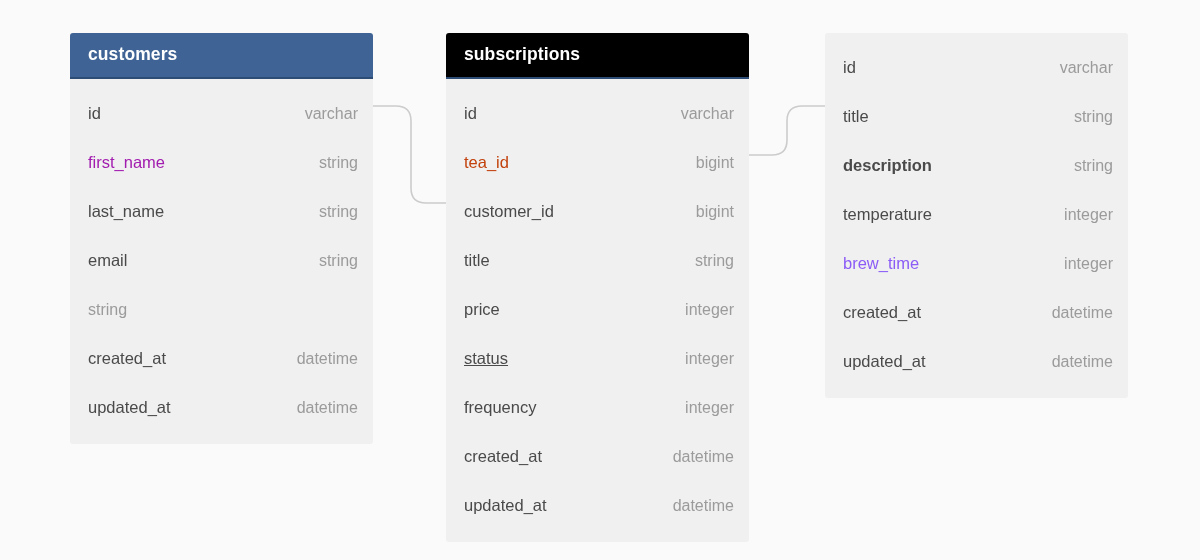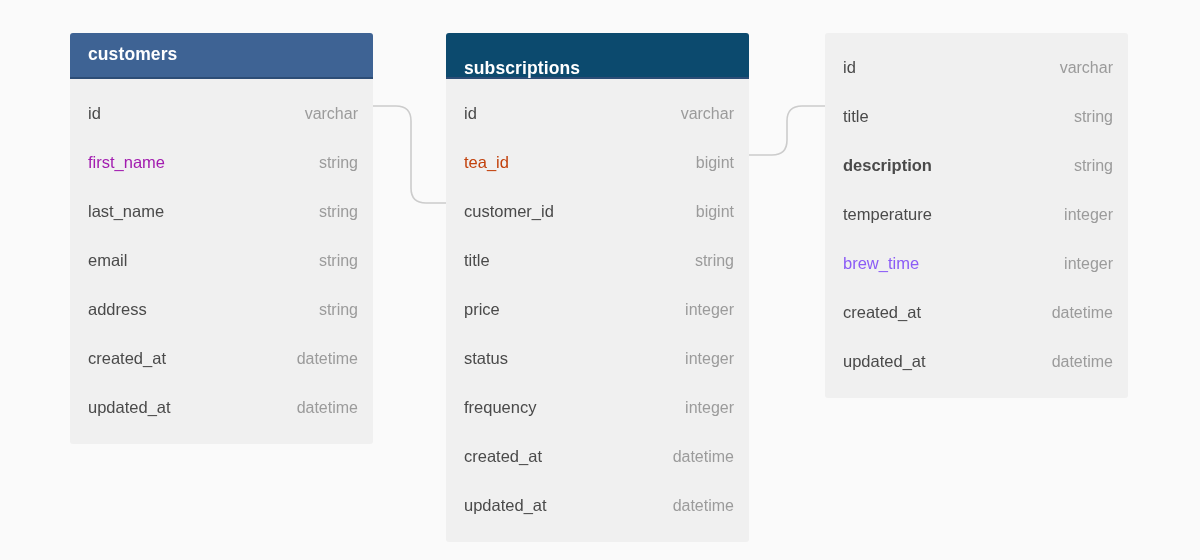--- a/index.html
+++ b/index.html
@@ -101,35 +101,34 @@
           </div>
           <div class="field-row">
             <span class="field-name" style="color: rgb(74, 74, 74);">last_name</span>
             <span class="field-type" style="color: rgb(155, 155, 155);">string</span>
           </div>
           <div class="field-row">
             <span class="field-name" style="color: rgb(74, 74, 74);">email</span>
             <span class="field-type" style="color: rgb(155, 155, 155);">string</span>
           </div>
           <div class="field-row">
-            <span class="field-name" style="color: rgb(74, 74, 74);">address</span>
             <span class="field-type" style="color: rgb(155, 155, 155);">string</span>
           </div>
           <div class="field-row">
             <span class="field-name" style="color: rgb(74, 74, 74);">created_at</span>
             <span class="field-type" style="color: rgb(155, 155, 155);">datetime</span>
           </div>
           <div class="field-row">
             <span class="field-name" style="color: rgb(74, 74, 74);">updated_at</span>
             <span class="field-type" style="color: rgb(155, 155, 155);">datetime</span>
           </div>
         </div>
       </div>
       <div class="entity-table" style="left: 446px; top: 33px; width: 303px; background: rgb(240, 240, 240);">
-        <div class="entity-header" style="background: #0c4a6e; border-bottom-color: rgb(45, 77, 118); align-items: flex-end;">
+        <div class="entity-header" style="background: #000000; border-bottom-color: rgb(45, 77, 118);">
           <span class="entity-title" style="color: rgb(255, 255, 255);">subscriptions</span>
         </div>
         <div class="entity-body">
           <div class="field-row">
             <span class="field-name" style="color: rgb(74, 74, 74);">id</span>
             <span class="field-type" style="color: rgb(155, 155, 155);">varchar</span>
           </div>
           <div class="field-row">
             <span class="field-name" style="color: #c2410c;">tea_id</span>
             <span class="field-type" style="color: rgb(155, 155, 155);">bigint</span>
@@ -140,21 +139,21 @@
           </div>
           <div class="field-row">
             <span class="field-name" style="color: rgb(74, 74, 74);">title</span>
             <span class="field-type" style="color: rgb(155, 155, 155);">string</span>
           </div>
           <div class="field-row">
             <span class="field-name" style="color: rgb(74, 74, 74);">price</span>
             <span class="field-type" style="color: rgb(155, 155, 155);">integer</span>
           </div>
           <div class="field-row">
-            <span class="field-name" style="color: rgb(74, 74, 74);">status</span>
+            <span class="field-name" style="color: rgb(74, 74, 74); text-decoration: underline;">status</span>
             <span class="field-type" style="color: rgb(155, 155, 155);">integer</span>
           </div>
           <div class="field-row">
             <span class="field-name" style="color: rgb(74, 74, 74);">frequency</span>
             <span class="field-type" style="color: rgb(155, 155, 155);">integer</span>
           </div>
           <div class="field-row">
             <span class="field-name" style="color: rgb(74, 74, 74);">created_at</span>
             <span class="field-type" style="color: rgb(155, 155, 155);">datetime</span>
           </div>

